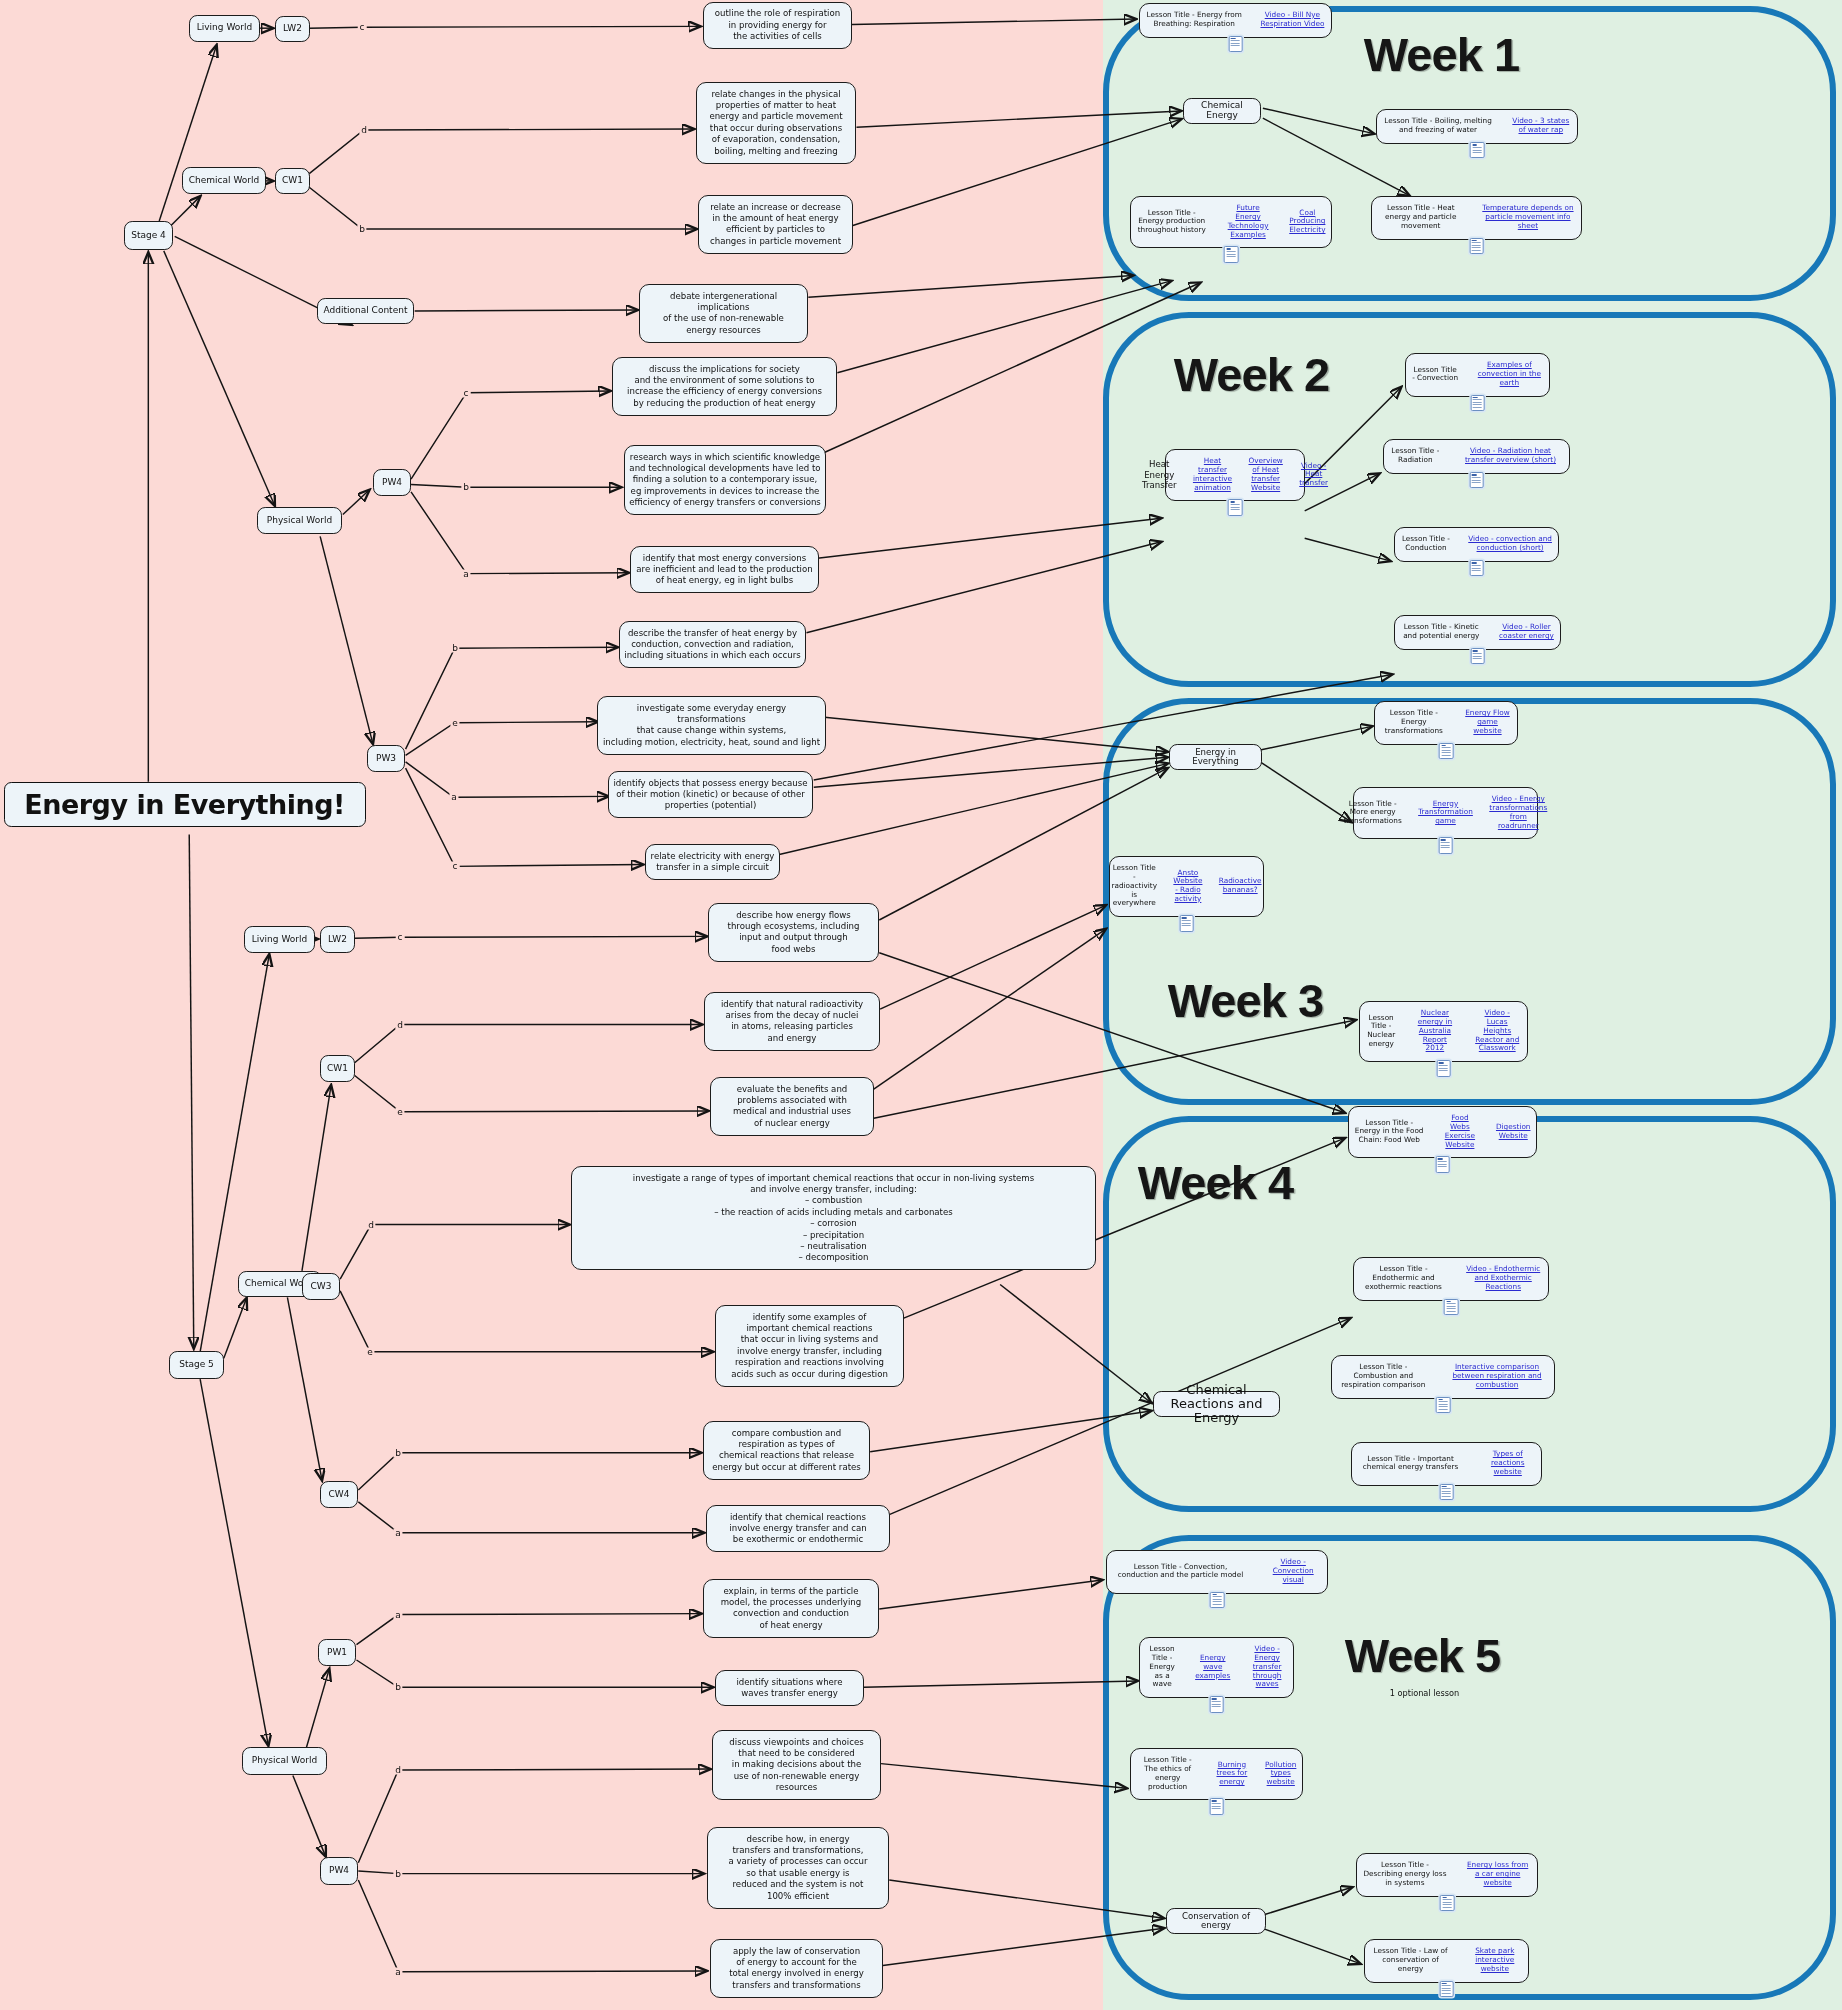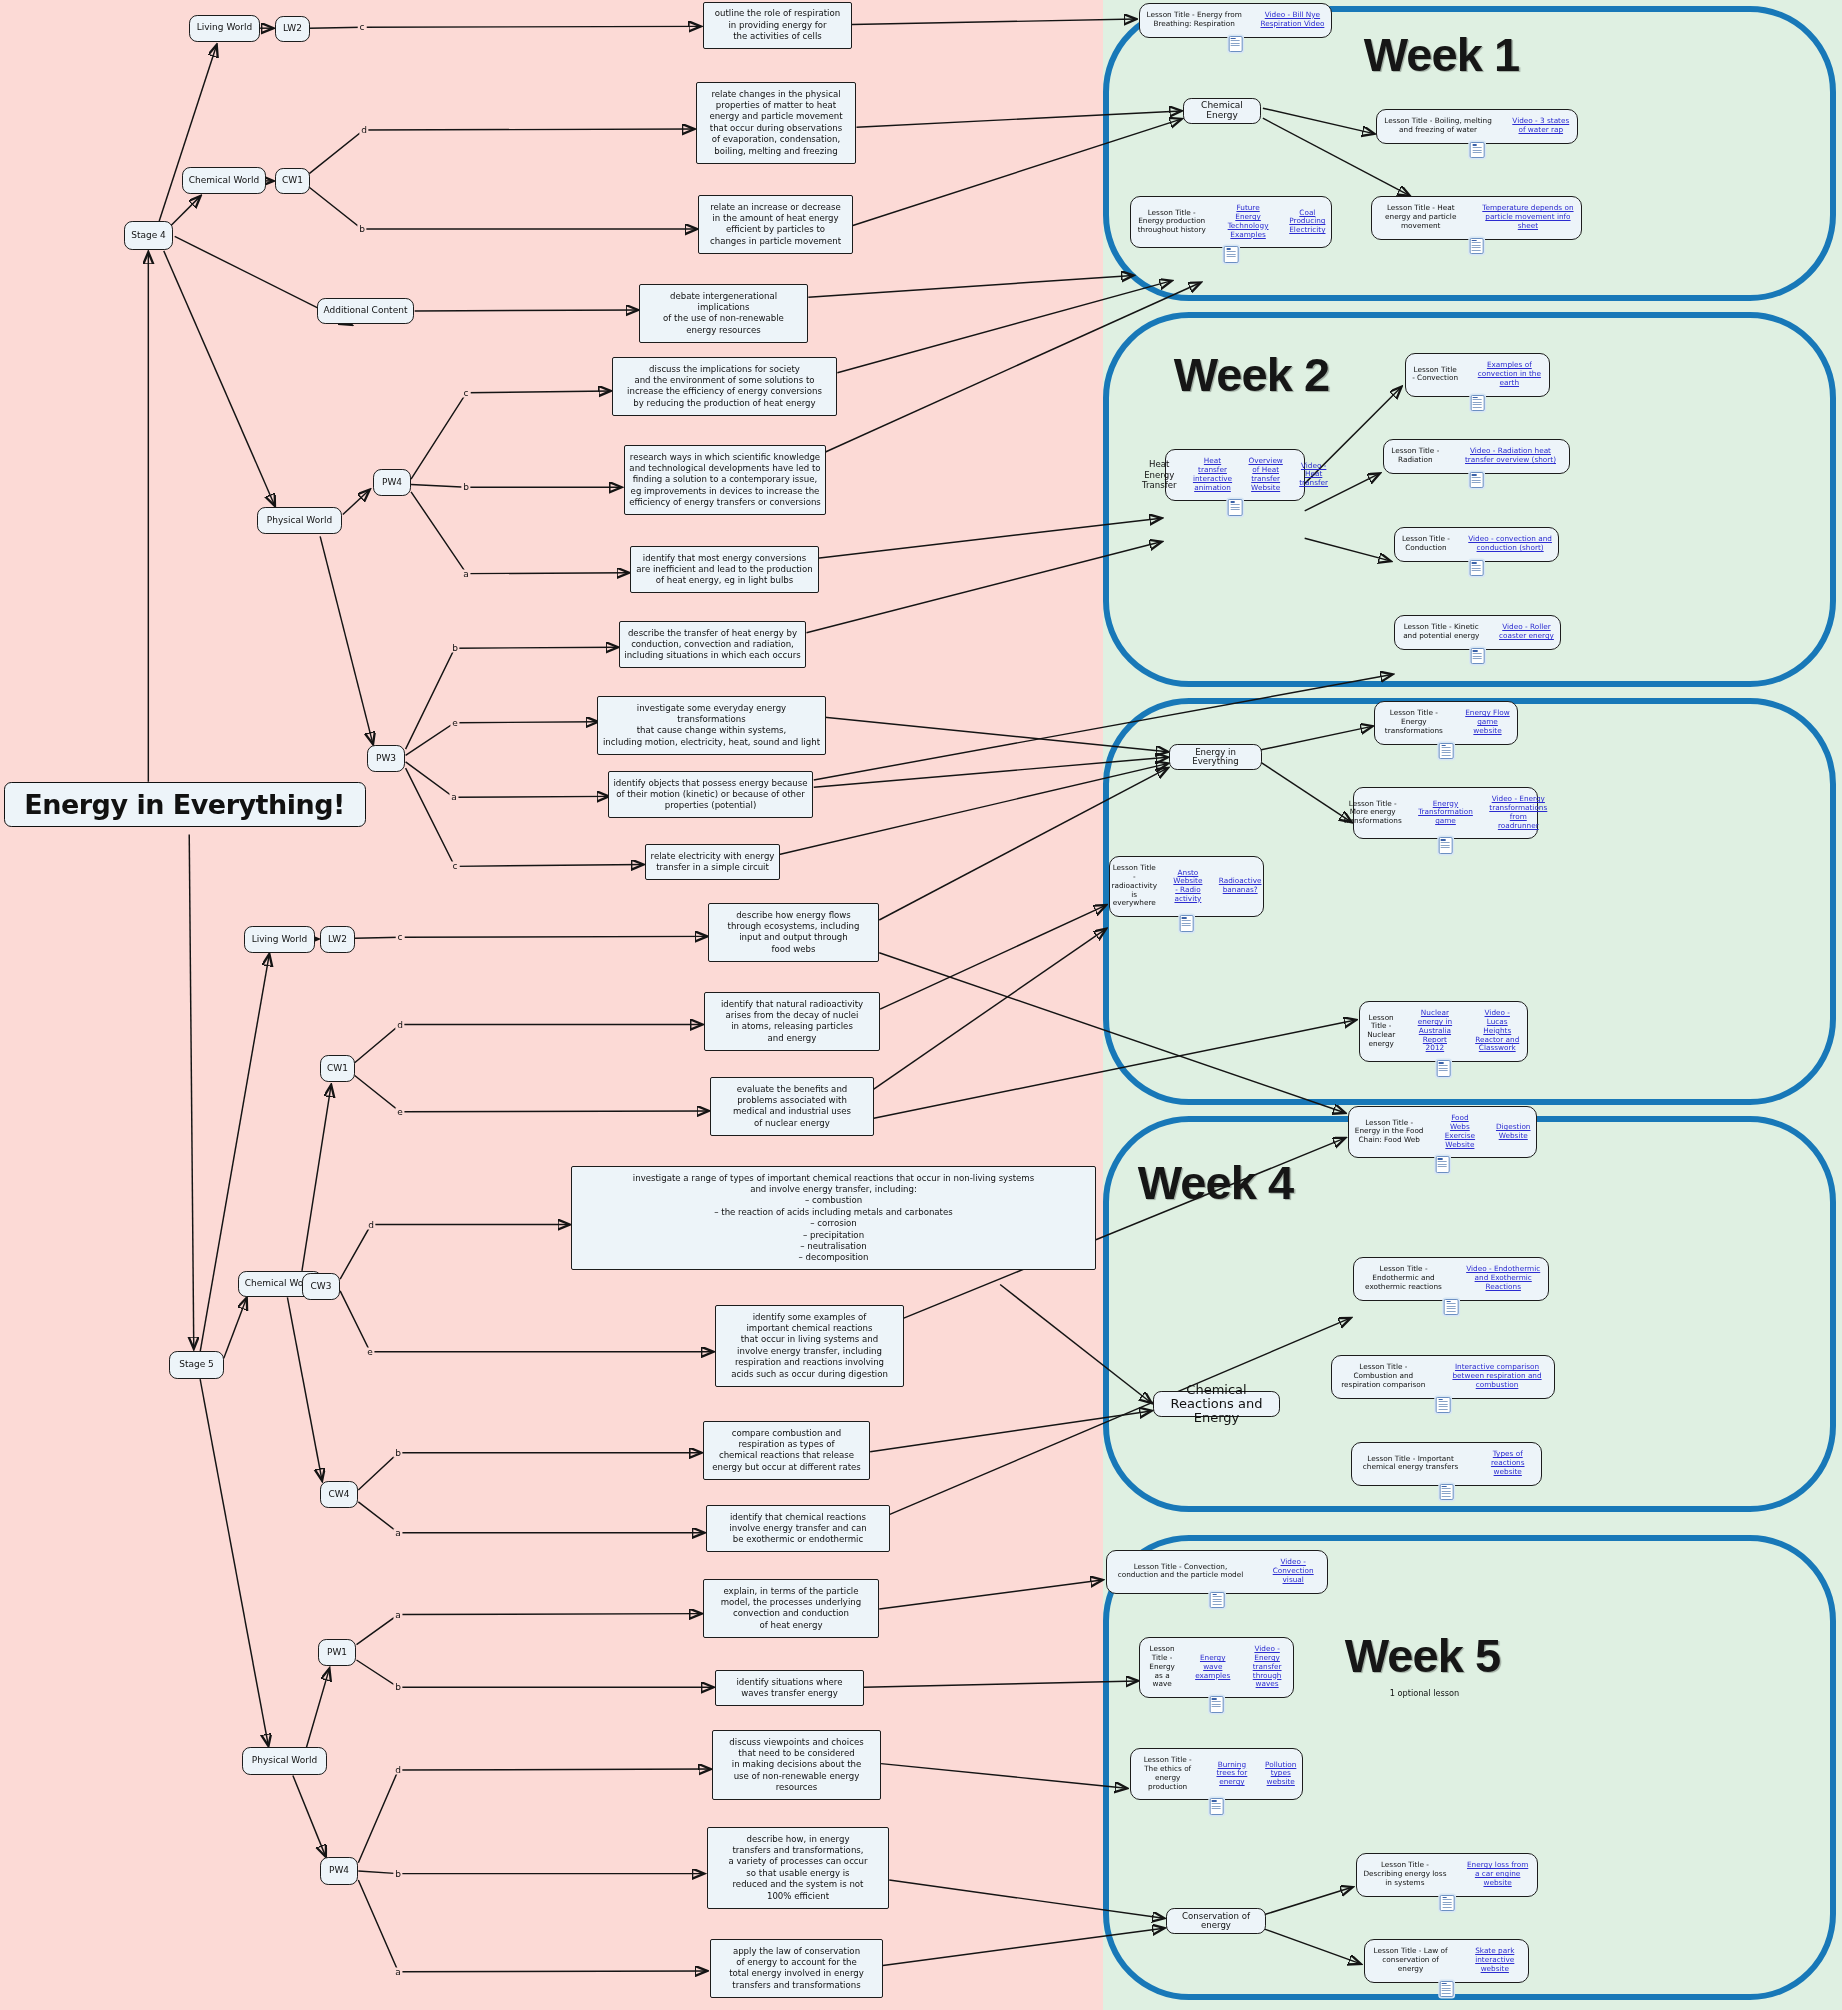--- a/index.html
+++ b/index.html
@@ -5,21 +5,21 @@
   html,body{margin:0;padding:0}
   #canvas{position:relative;width:1843px;height:2010px;background:#fcdad6;
           font-family:"DejaVu Sans",sans-serif;color:#111;overflow:hidden}
   .rightbg{position:absolute;left:1103px;top:0;width:740px;height:2010px;background:#dff0e2;z-index:0}
   .week{position:absolute;border:6.4px solid #1878b8;border-radius:86px;box-sizing:border-box;z-index:1}
   svg.edges{position:absolute;left:0;top:0;z-index:2}
   svg.edges path{fill:none;stroke:#141414;stroke-width:1.6px}
   .b{position:absolute;box-sizing:border-box;background:#edf4f9;border:1.3px solid #1c1c1c;z-index:3}
   .node{border-radius:8.2px;font-size:9px;line-height:1.1;display:flex;align-items:center;justify-content:center;
         text-align:center;padding:1.8px 2.7px}
-  .outcome{border-radius:2px;font-size:8.6px;line-height:1.33;text-align:center;white-space:pre-line;
+  .outcome{border-radius:10px;font-size:8.6px;line-height:1.33;text-align:center;white-space:pre-line;
            padding:5.5px 3.6px;display:flex;align-items:center;justify-content:center}
   .lesson{border-radius:10px;font-size:7.3px;line-height:1.2;text-align:center;padding:7.3px 5.5px 8.2px;
           display:flex;flex-direction:row;align-items:center;justify-content:center;gap:16.4px}
   .lt{color:#111;white-space:pre-line}
   a.lk{color:#2b2bd0;text-decoration:underline;cursor:pointer;display:block}
   .el{position:absolute;z-index:4;font-size:9px;background:#fcdad6;padding:0 1.8px;transform:translate(-50%,-50%);line-height:1}
   .wk{position:absolute;z-index:1;font-size:47px;font-family:"Liberation Sans",sans-serif;font-weight:600;
       color:#161616;text-align:center;letter-spacing:-0.9px;text-shadow:1.4px 1.4px 0.9px rgba(0,0,0,.28)}
   .wknote{position:absolute;z-index:1;font-size:8.2px;text-align:center;color:#111}
   #maptitle{position:absolute;left:3.6px;top:782px;width:362px;height:45px;background:#edf4f9;border:1.8px solid #111;
@@ -38,20 +38,21 @@
   <div class="rightbg"></div>
 
   <div class="week" style="left:1103px;top:5.5px;width:733px;height:295px"></div>
   <div class="week" style="left:1103px;top:312px;width:733px;height:375px"></div>
   <div class="week" style="left:1103px;top:698px;width:733px;height:407px"></div>
   <div class="week" style="left:1103px;top:1116px;width:733px;height:396px"></div>
   <div class="week" style="left:1103px;top:1535px;width:733px;height:465px"></div>
 
   <div class="wk" style="left:1305px;top:27px;width:273px">Week 1</div>
   <div class="wk" style="left:1115px;top:347px;width:273px">Week 2</div>
+  <div class="wk" style="left:1109px;top:973px;width:273px">Week 3</div>
   <div class="wk" style="left:1082px;top:1155px;width:267px">Week 4</div>
   <div class="wk" style="left:1286px;top:1628px;width:273px">Week 5</div>
   <div class="wknote" style="left:1288px;top:1688px;width:273px">1 optional lesson</div>
 
   <svg class="edges" width="1843" height="2010" viewBox="0 0 2027 2211">
     <defs>
       <marker id="ah" markerWidth="10" markerHeight="8" refX="8" refY="3.5" orient="auto">
         <path d="M0,0 L8.5,3.5 L0,7 z" fill="#141414" stroke="none"></path>
       </marker>
     </defs>

